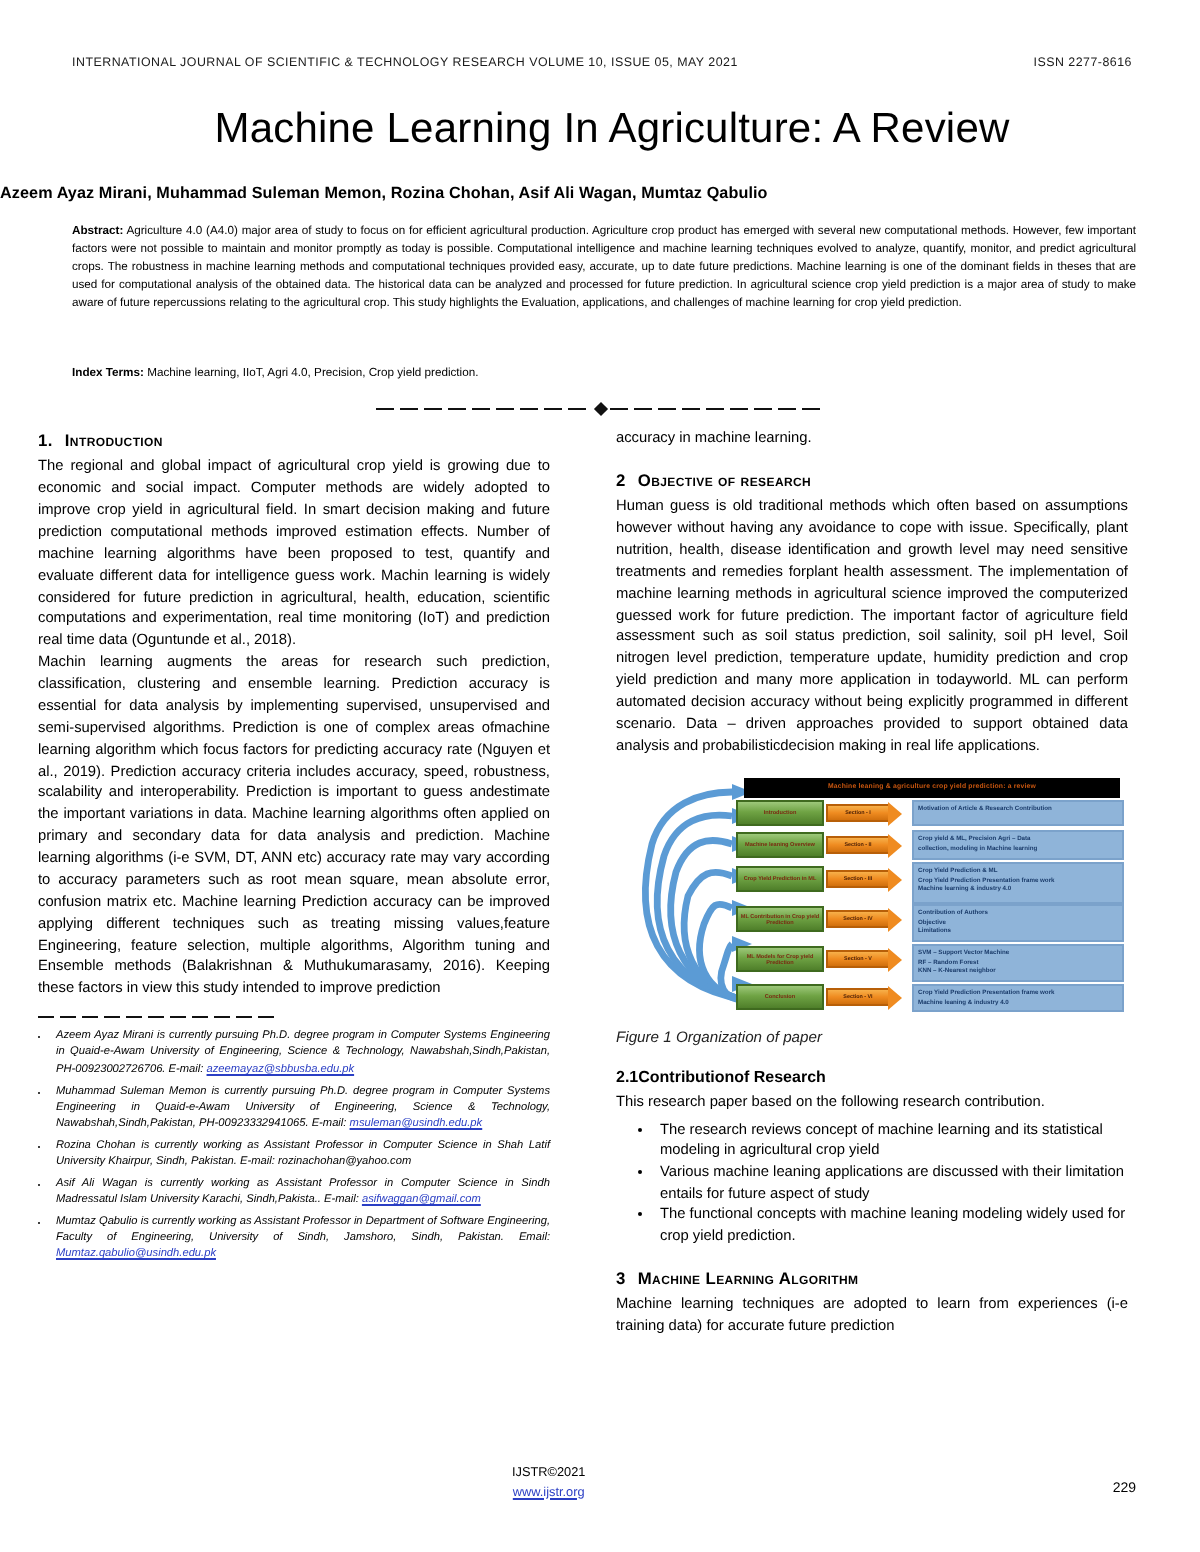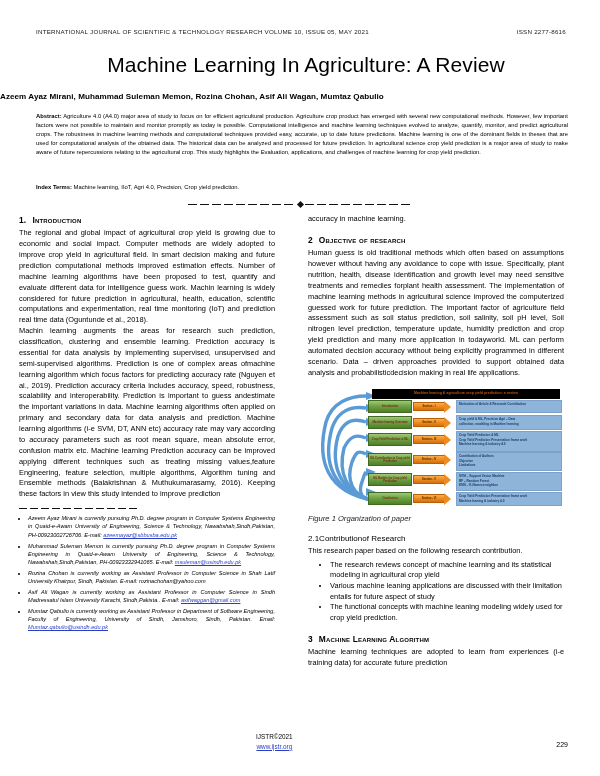--- a/index.html
+++ b/index.html
@@ -116,21 +116,21 @@
   h2.section {
     font-size: 8.4px;
     margin: 0 0 2px 0;
     font-weight: bold;
     font-variant: small-caps;
     letter-spacing: 0.2px;
   }
   h2.section .num { margin-right: 6px; }
   h3.subsection {
     font-size: 8px;
-    font-weight: normal;
+    font-weight: bold;
     margin: 9px 0 1px 0;
   }
   p { margin: 0 0 0 0; }
   p + p { margin-top: 0px; }
 
   
   .footnote-rule {
     width: 118px;
     height: 1px;
     margin: 8px 0 5px 0;

